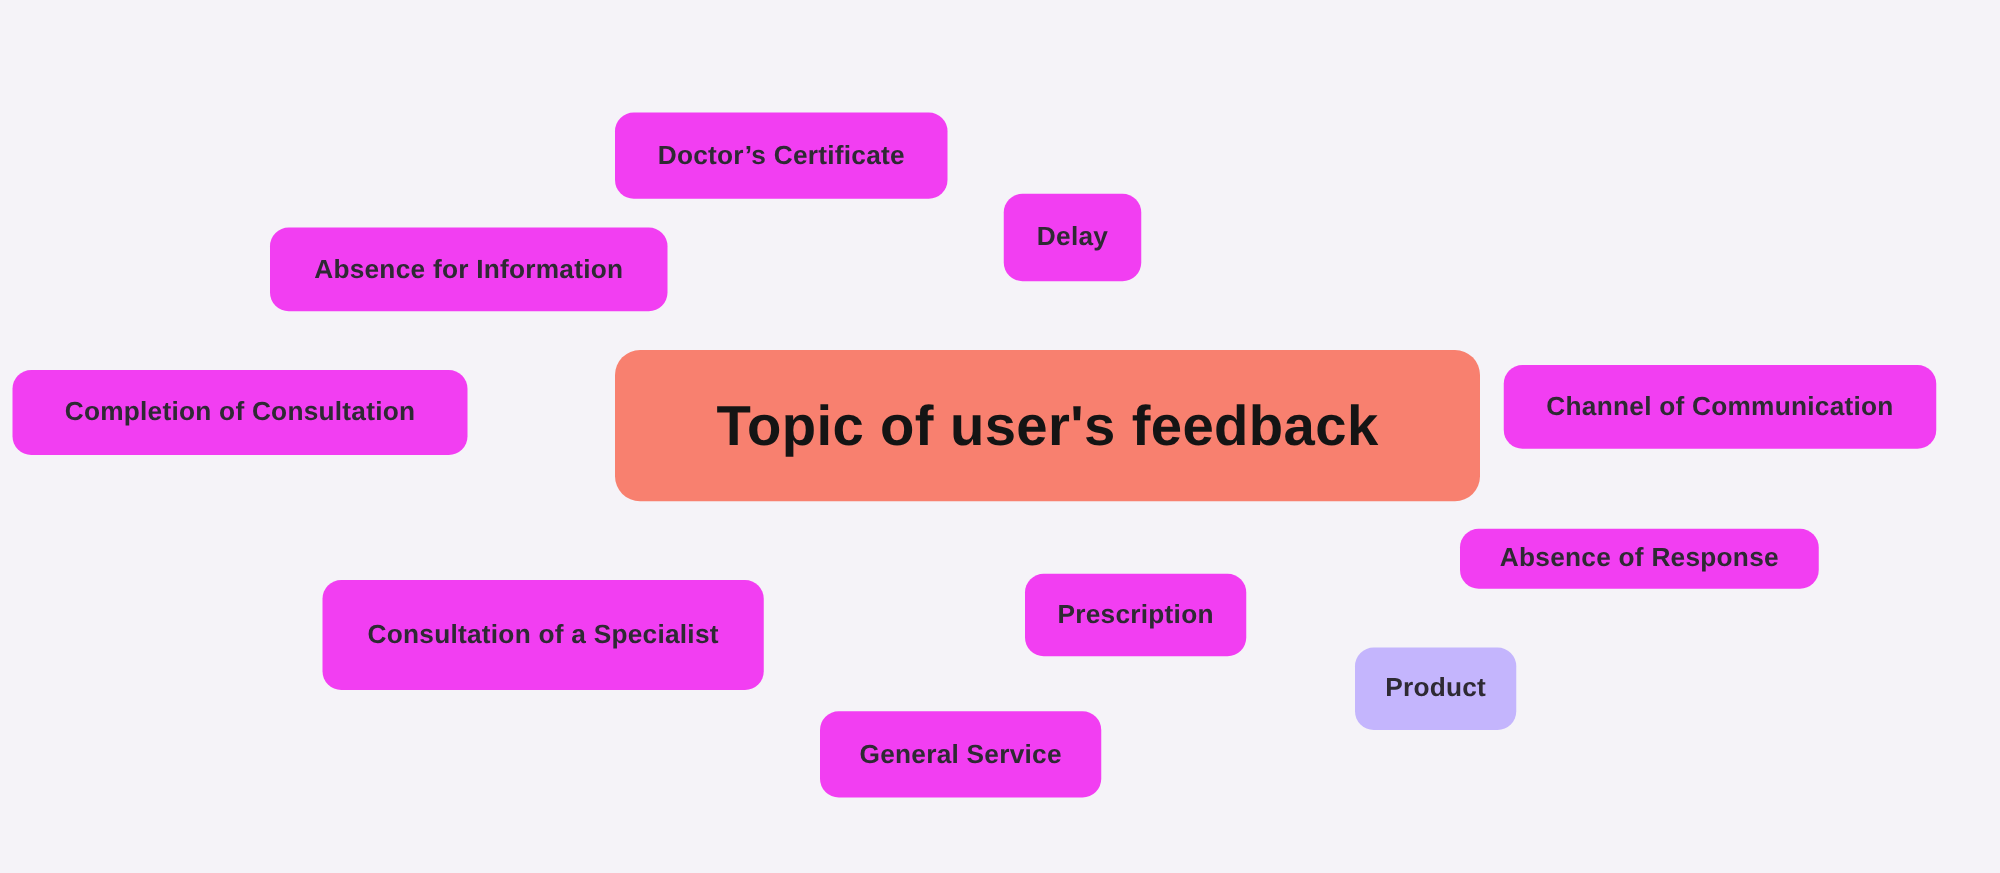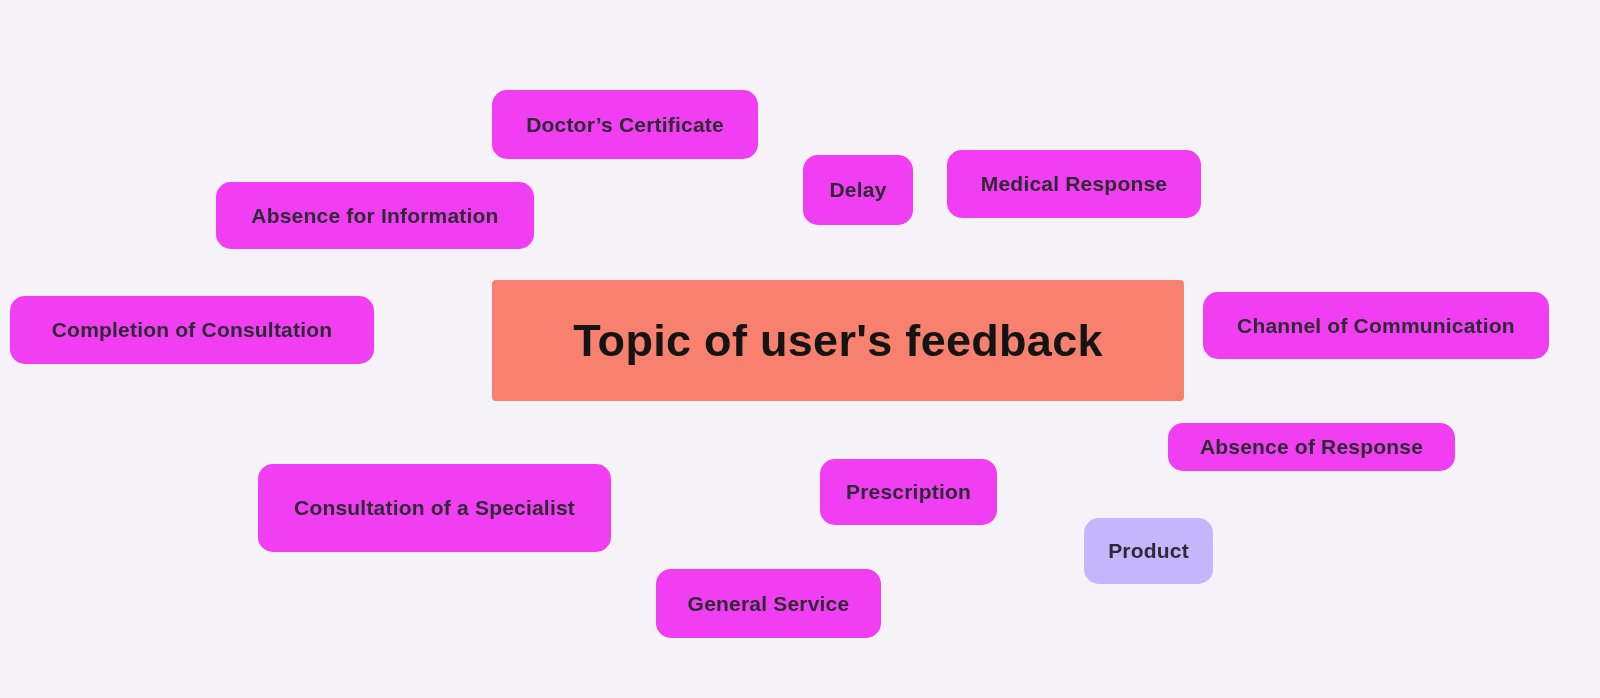--- a/index.html
+++ b/index.html
@@ -27,41 +27,38 @@
     cursor: default;
     user-select: none;
   }
   .node.child {
     border-radius: 15px;
     font-size: 21px;
     font-weight: 600;
     letter-spacing: 0.2px;
   }
   .node.central {
-    border-radius: 4px;
+    border-radius: 20px;
     font-size: 45px;
     font-weight: 700;
     letter-spacing: 0.3px;
   }
 </style>
 </head>
 <body style="background: rgb(245, 243, 248);">
 
 <div class="canvas" style="background: rgb(245, 243, 248);">
     <div class="node central" style="left: 492px; top: 280px; width: 692px; height: 121px; background: rgb(248, 128, 111); color: rgb(20, 20, 20);">
       <span>Topic of user's feedback</span>
     </div>
     <div class="node child" style="left: 492px; top: 90px; width: 266px; height: 69px; background: rgb(242, 62, 242); color: rgb(46, 42, 51);">
       <span>Doctor’s Certificate</span>
     </div>
     <div class="node child" style="left: 803px; top: 155px; width: 110px; height: 70px; background: rgb(242, 62, 242); color: rgb(46, 42, 51);">
       <span>Delay</span>
-    </div>
-    <div class="node child" style="left: 947px; top: 150px; width: 254px; height: 68px; background: rgb(242, 62, 242); color: rgb(46, 42, 51);">
-      <span>Medical Response</span>
     </div>
     <div class="node child" style="left: 216px; top: 182px; width: 318px; height: 67px; background: rgb(242, 62, 242); color: rgb(46, 42, 51);">
       <span>Absence for Information</span>
     </div>
     <div class="node child" style="left: 10px; top: 296px; width: 364px; height: 68px; background: rgb(242, 62, 242); color: rgb(46, 42, 51); text-align: right;">
       <span>Completion of Consultation</span>
     </div>
     <div class="node child" style="left: 1203px; top: 292px; width: 346px; height: 67px; background: rgb(242, 62, 242); color: rgb(46, 42, 51);">
       <span>Channel of Communication</span>
     </div>

